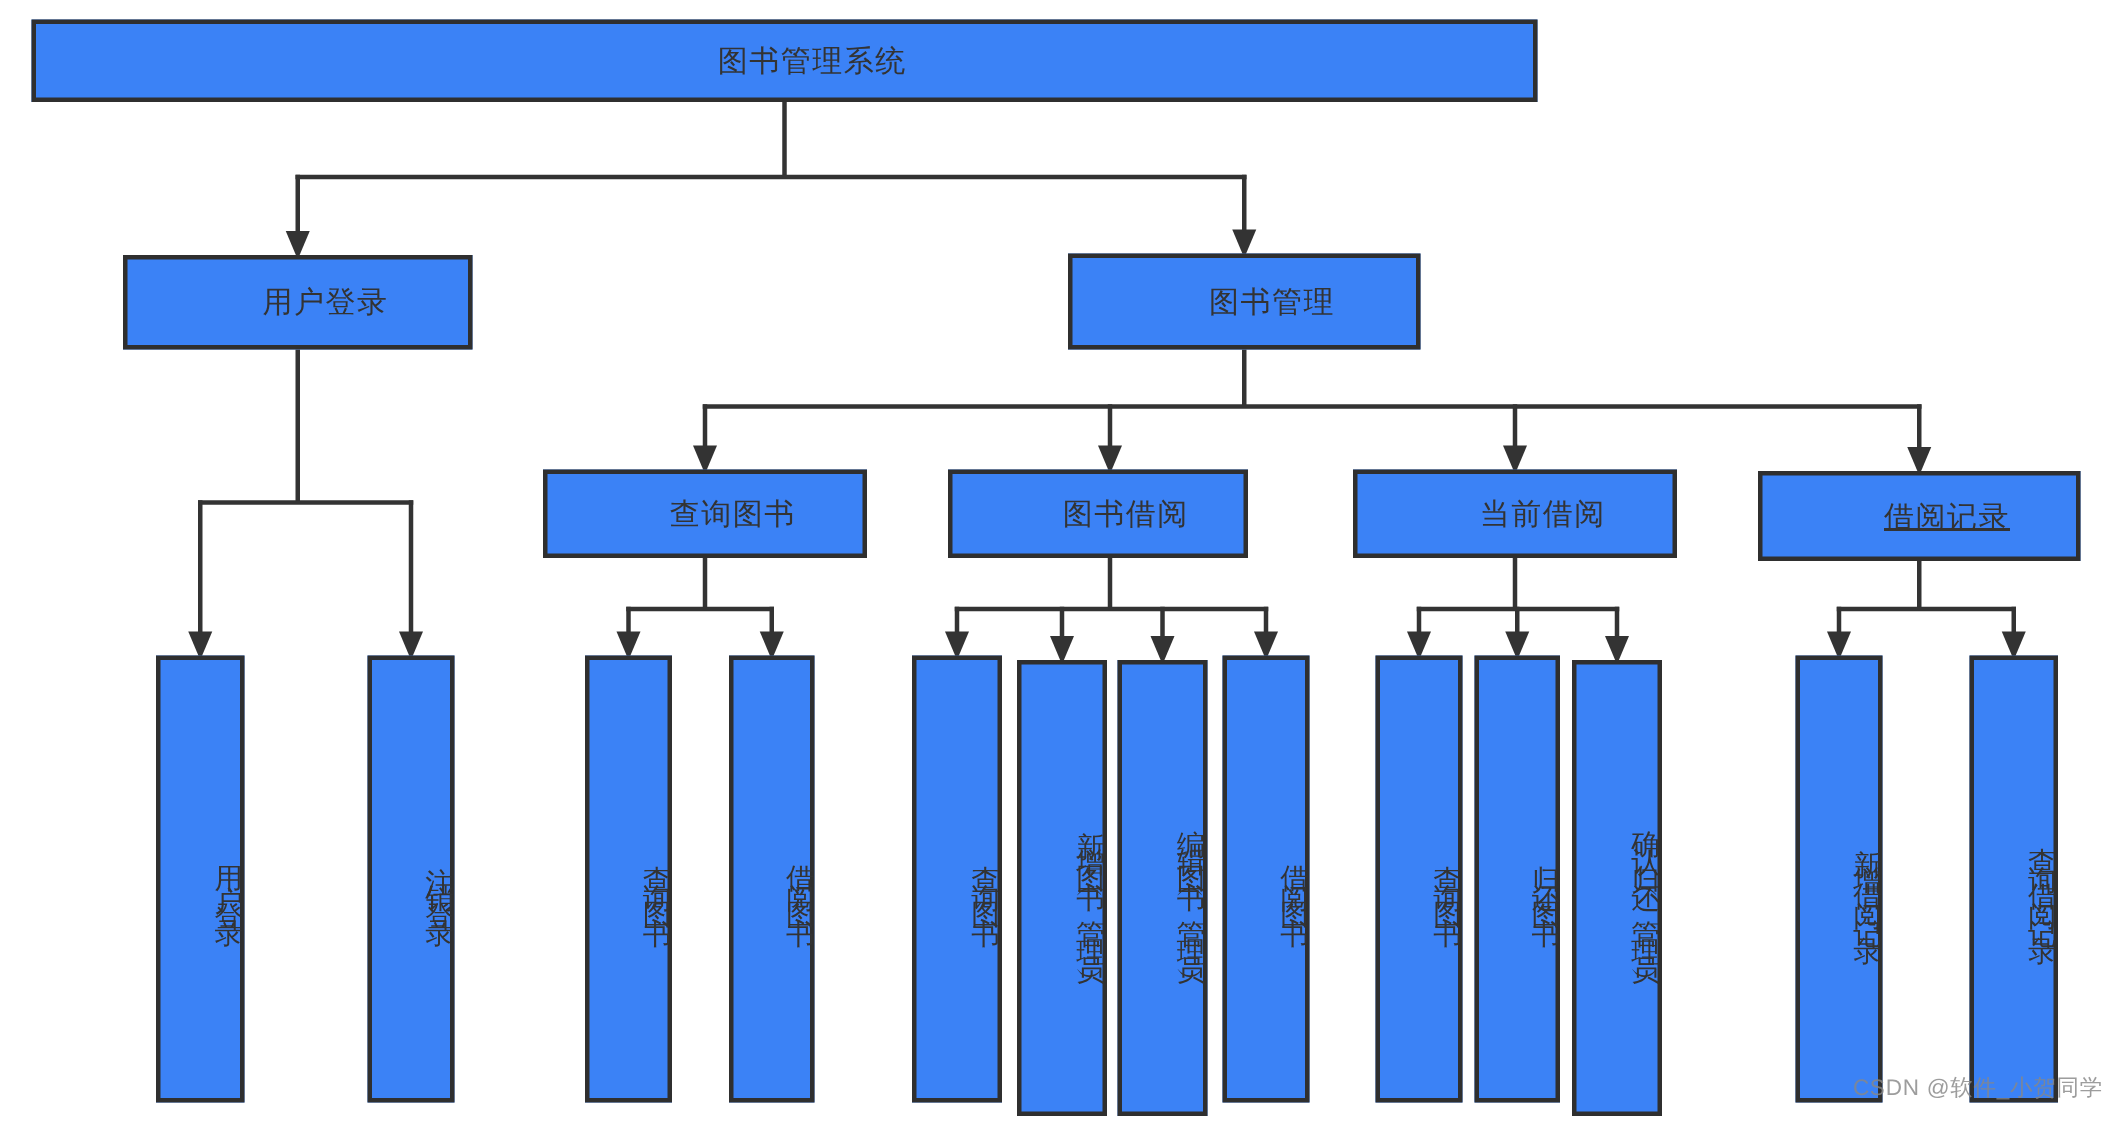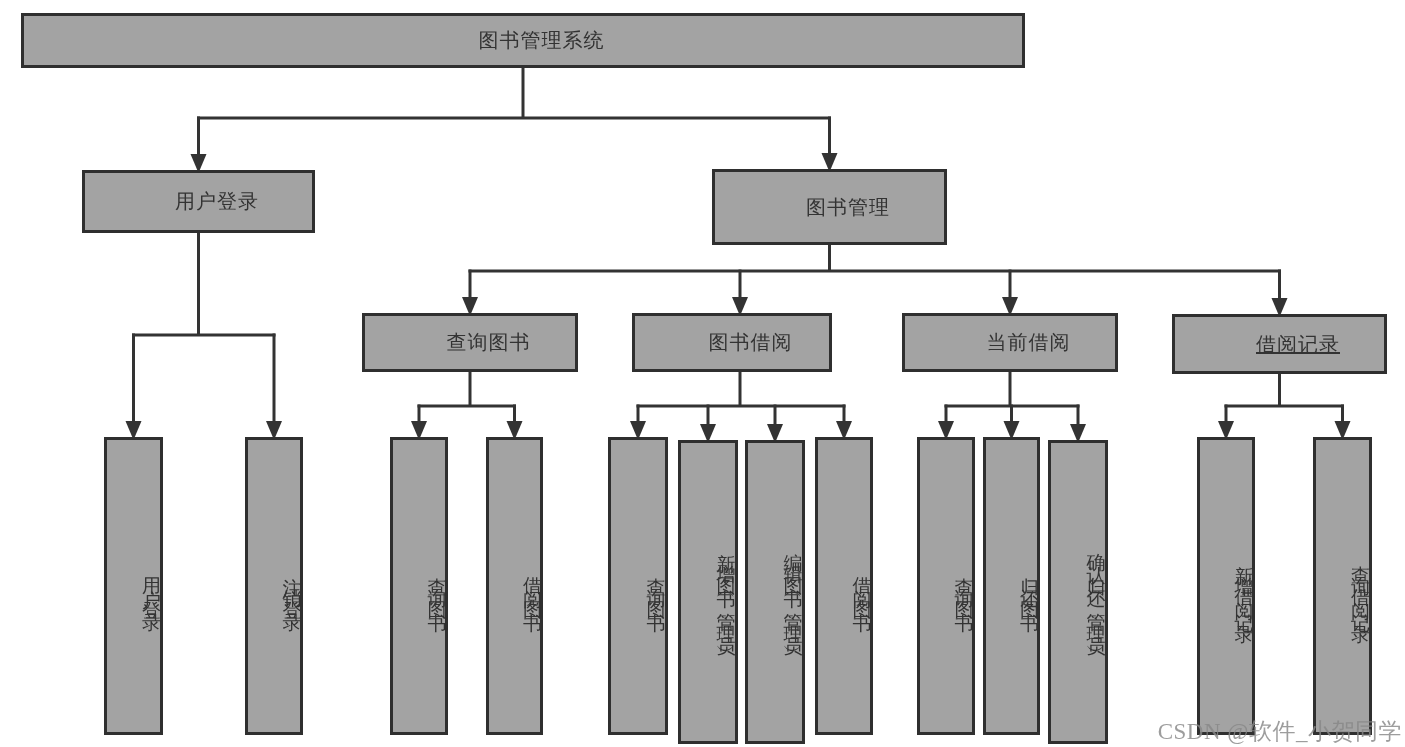--- a/index.html
+++ b/index.html
@@ -20,21 +20,21 @@
     left: 0;
     top: 0;
     width: 1405px;
     height: 747px;
     z-index: 1;
   }
   .node {
     position: absolute;
     box-sizing: border-box;
     border: 3px solid #2f2f2f;
-    background: #a3a3a3;
+    background: #3b82f6;
     display: flex;
     align-items: center;
     justify-content: center;
     z-index: 2;
     color: #333333;
     padding-left: 37px;
   }
   .node .node-label {
     font-size: 20px;
     letter-spacing: 1px;
@@ -46,26 +46,25 @@
     text-orientation: mixed;
     font-size: 19px;
     letter-spacing: 12px;
     line-height: 1;
   }
   #watermark {
     position: absolute;
     right: 3px;
     top: 716px;
     z-index: 5;
-    font-size: 23px;
+    font-size: 15px;
     color: rgba(135, 135, 135, 0.82);
     letter-spacing: 0.5px;
     white-space: nowrap;
     pointer-events: none;
-    font-family: Liberation Serif, serif;
   }
 </style>
 </head>
 <body>
 
 <div id="diagram">
   <svg id="connectors" xmlns="http://www.w3.org/2000/svg">
       <line x1="523" y1="68" x2="523" y2="118" stroke="#333333" stroke-width="3"></line>
       <line x1="198.5" y1="116.5" x2="198.5" y2="156" stroke="#333333" stroke-width="3"></line>
       <polygon points="190.5,154 206.5,154 198.5,173" fill="#333333"></polygon>
@@ -119,21 +118,21 @@
       <polygon points="1334.5,421 1350.5,421 1342.5,440" fill="#333333"></polygon>
       <line x1="1224.5" y1="406" x2="1344" y2="406" stroke="#333333" stroke-width="3"></line>
     </svg>
   <div id="watermark">CSDN @软件_小贺同学</div>
 <div class="node" style="left: 21px; top: 13px; width: 1004px; height: 55px;">
       <span class="node-label">图书管理系统</span>
     </div>
     <div class="node" style="left: 82px; top: 170px; width: 233px; height: 63px;">
       <span class="node-label">用户登录</span>
     </div>
-    <div class="node" style="left: 712px; top: 169px; width: 235px; height: 76px;">
+    <div class="node" style="left: 712px; top: 169px; width: 235px; height: 64px;">
       <span class="node-label">图书管理</span>
     </div>
     <div class="node" style="left: 362px; top: 313px; width: 216px; height: 59px;">
       <span class="node-label">查询图书</span>
     </div>
     <div class="node" style="left: 632px; top: 313px; width: 200px; height: 59px;">
       <span class="node-label">图书借阅</span>
     </div>
     <div class="node" style="left: 902px; top: 313px; width: 216px; height: 59px;">
       <span class="node-label">当前借阅</span>

